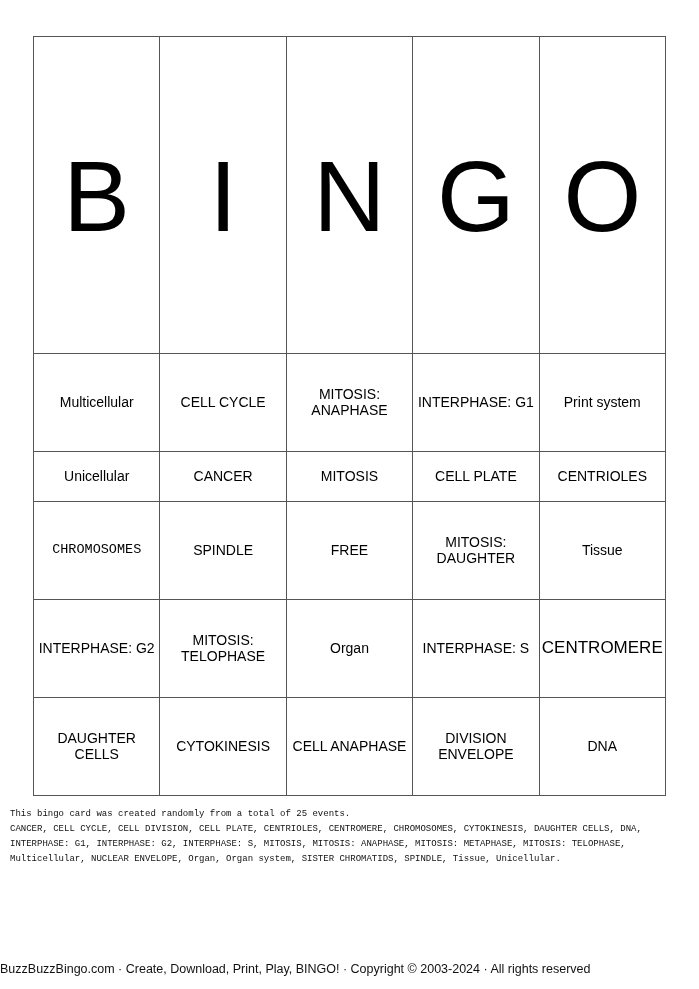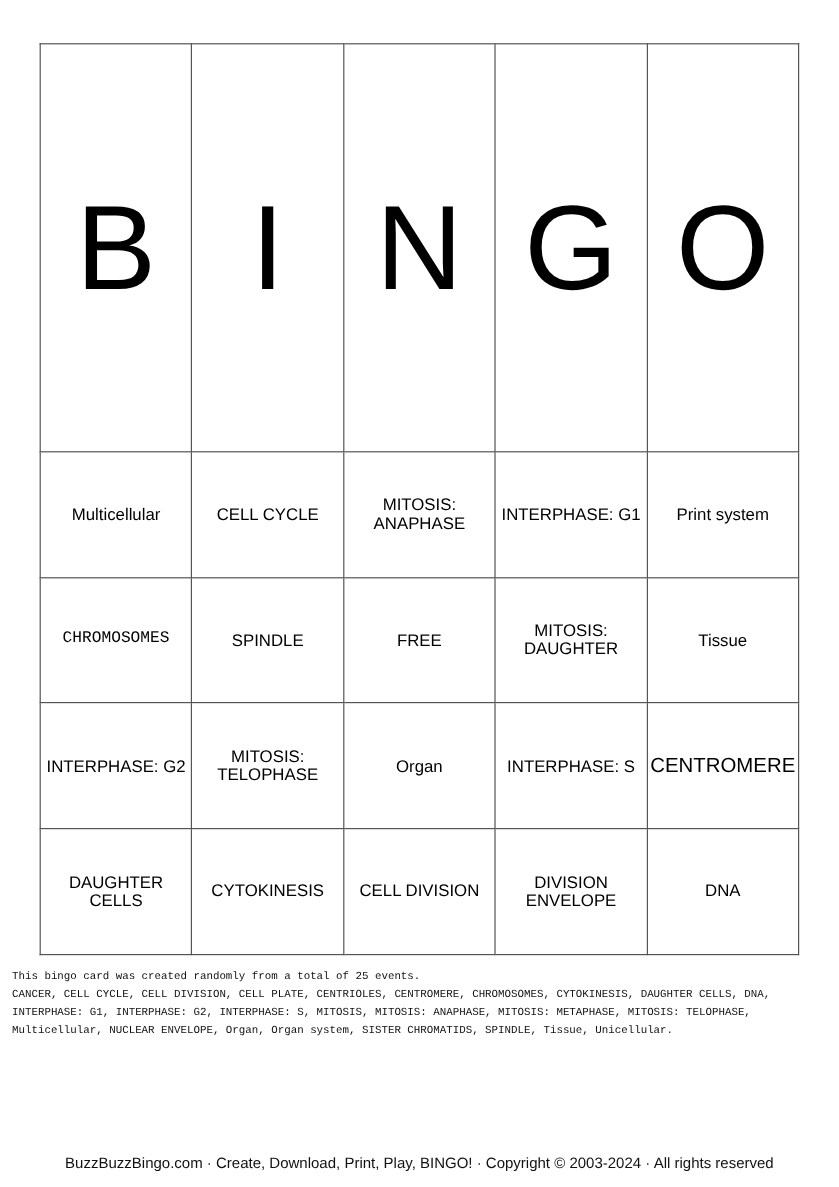--- a/index.html
+++ b/index.html
@@ -55,21 +55,21 @@
       font-size: 9px;
       line-height: 15px;
       color: #111;
     }
     .info p { margin: 0; font-family: Liberation Mono, monospace; }
     .footer {
       position: absolute;
       left: 0;
       top: 962px;
       width: 699px;
-      text-align: center;
+      text-align: left;
       font-size: 12.5px;
       color: #111;
     }
   </style>
 </head>
 <body>
 
 <table class="card">
   <tbody>
       <tr class="header">
@@ -80,37 +80,44 @@
     <td>O</td>
   </tr>
   <tr>
     <td>Multicellular</td>
     <td>CELL CYCLE</td>
     <td>MITOSIS: ANAPHASE</td>
     <td>INTERPHASE: G1</td>
     <td>Print system</td>
   </tr>
   <tr>
+    <td>Unicellular</td>
+    <td>CANCER</td>
+    <td>MITOSIS</td>
+    <td>CELL PLATE</td>
+    <td>CENTRIOLES</td>
+  </tr>
+  <tr>
     <td class="xs">CHROMOSOMES</td>
     <td>SPINDLE</td>
     <td>FREE</td>
     <td>MITOSIS: DAUGHTER</td>
     <td>Tissue</td>
   </tr>
   <tr>
     <td>INTERPHASE: G2</td>
     <td>MITOSIS: TELOPHASE</td>
     <td>Organ</td>
     <td>INTERPHASE: S</td>
     <td class="sm">CENTROMERE</td>
   </tr>
   <tr>
     <td>DAUGHTER CELLS</td>
     <td>CYTOKINESIS</td>
-    <td>CELL DIVISION</td>
+    <td>CELL ANAPHASE</td>
     <td>DIVISION ENVELOPE</td>
     <td>DNA</td>
   </tr>
 </tbody>
   </table>
 
 <div class="info">
   <p>This bingo card was created randomly from a total of 25 events.</p>
   <p>CANCER, CELL CYCLE, CELL DIVISION, CELL PLATE, CENTRIOLES, CENTROMERE, CHROMOSOMES, CYTOKINESIS, DAUGHTER CELLS, DNA, INTERPHASE: G1, INTERPHASE: G2, INTERPHASE: S, MITOSIS, MITOSIS: ANAPHASE, MITOSIS: METAPHASE, MITOSIS: TELOPHASE, Multicellular, NUCLEAR ENVELOPE, Organ, Organ system, SISTER CHROMATIDS, SPINDLE, Tissue, Unicellular.</p>
 </div>

